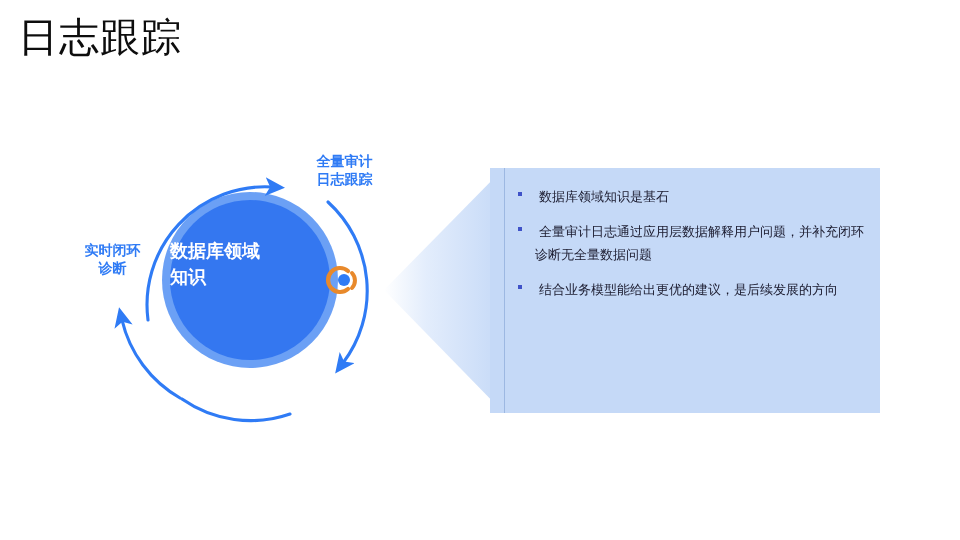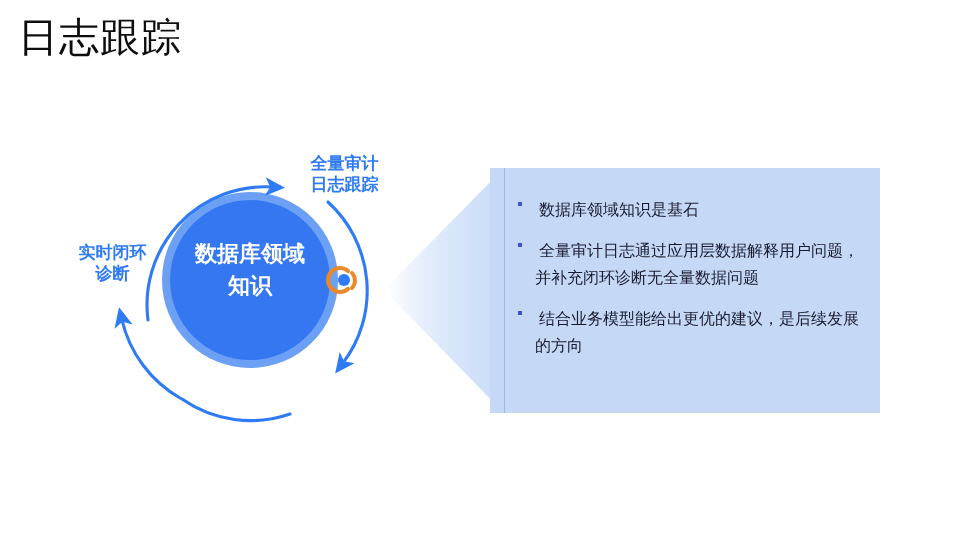--- a/index.html
+++ b/index.html
@@ -45,38 +45,37 @@
     position: absolute;
     left: 0; top: 0;
     width: 380px;
     height: 310px;
     overflow: visible;
   }
   .ring-label {
     position: absolute;
     color: #2f7bf5;
     font-weight: bold;
-    font-size: 17px;
+    font-size: 14px;
     line-height: 1.25;
     text-align: center;
     white-space: nowrap;
   }
   #label-top   { left: 237px; top: 23px;  width: 95px; }
   #label-left  { left: 5px;   top: 112px; width: 95px; }
   #label-bottom{ left: 210px; top: 250px; width: 95px; }
 
   #core-text {
     position: absolute;
     left: 110px;
     top: 108px;
     width: 160px;
-    text-align: center;
     color: #ffffff;
     font-weight: bold;
-    font-size: 22px;
+    font-size: 18px;
     line-height: 1.45;
     pointer-events: none;
   }
 
   
   #callout-wrap {
     position: absolute;
     left: 380px;
     top: 160px;
     width: 520px;
@@ -102,24 +101,24 @@
     position: absolute;
     left: 124px;
     top: 8px;
     width: 1px;
     height: 245px;
     background: #9db8e2;
   }
   #bullet-list {
     position: absolute;
     left: 138px;
-    top: 36px;
+    top: 26px;
     width: 350px;
     color: #1a1a2e;
-    font-size: 16px;
+    font-size: 13px;
     line-height: 1.72;
   }
   .bullet-item {
     position: relative;
     padding-left: 17px;
     margin-bottom: 13px;
   }
   .bullet-item:last-child { margin-bottom: 8px; }
   .bullet-item .dot {
     position: absolute;

